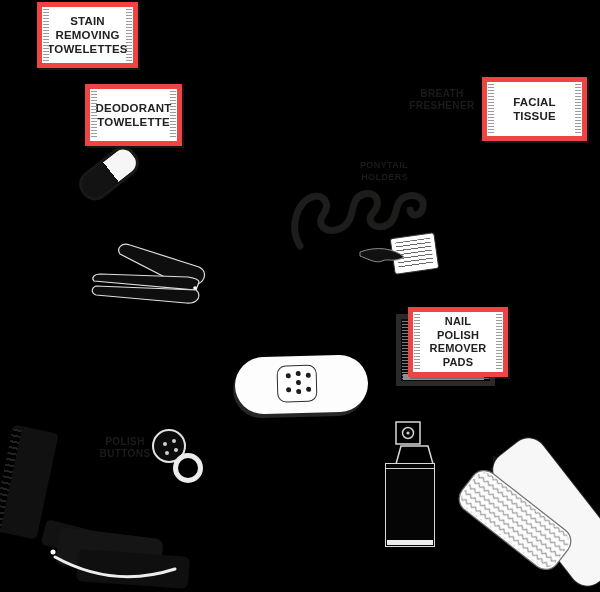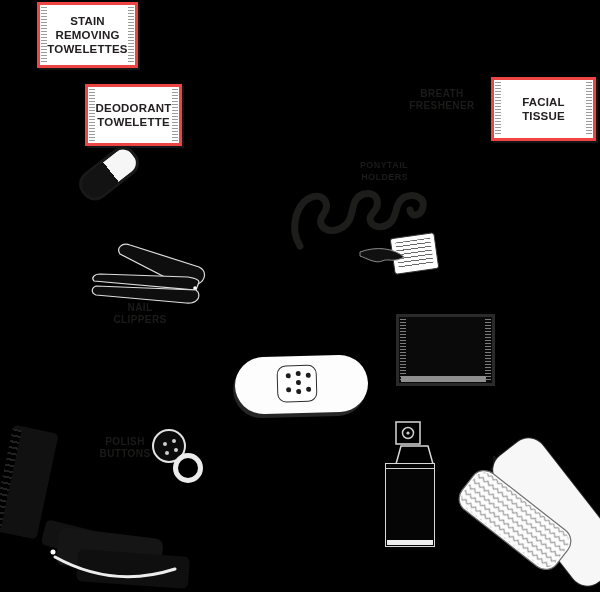--- a/index.html
+++ b/index.html
@@ -1,19 +1,19 @@
 <!DOCTYPE html>
 <html><head>
 <meta charset="utf-8">
 <style>
   html,body{margin:0;padding:0;background:#000;}
   #stage{position:relative;width:600px;height:592px;background:#000;overflow:hidden;
          font-family:"Liberation Sans",sans-serif;}
   
-  .packet{position:absolute;background:#fff;border:3px solid #ef4444;
+  .packet{position:absolute;background:#fff;border:5px solid #ef4444;
           display:flex;align-items:center;justify-content:center;box-sizing:border-box;
           box-shadow:2px 2px 0 rgba(60,60,60,.35);}
   .packet::before,.packet::after{content:"";position:absolute;top:2px;bottom:2px;width:6px;
           background:repeating-linear-gradient(180deg,#9b9b9b 0 1px,transparent 1px 3px);}
   .packet::before{left:1px}.packet::after{right:1px}
   .packet .ptxt{font-weight:700;color:#242021;text-align:center;font-size:11.5px;
           line-height:14px;letter-spacing:.2px;white-space:pre-line;padding:0 10px;}
   .packet.dark{background:#0a0a0a;border-color:#2a2a2a;box-shadow:none;}
   .packet.dark::before,.packet.dark::after{background:repeating-linear-gradient(180deg,#7d7d7d 0 1px,transparent 1px 3px);}
   .npr-back-bottom{position:absolute;left:2px;right:6px;bottom:1px;height:6px;background:#8f8f8f;}
@@ -70,21 +70,21 @@
     <div class="ptxt">STAIN
 REMOVING
 TOWELETTES</div>
   </div>
 
   <div class="packet" style="left:85px;top:84px;width:97px;height:62px;">
     <div class="ptxt">DEODORANT
 TOWELETTE</div>
   </div>
 
-  <div class="packet" style="left:482px;top:77px;width:105px;height:64px;margin-left:9px;">
+  <div class="packet" style="left:482px;top:77px;width:105px;height:64px;">
     <div class="ptxt">FACIAL
 TISSUE</div>
   </div>
 
   <div class="ghost" style="left:363px;top:88px;width:70px;margin-left:44px;">BREATH
 FRESHENER</div>
 
   <div class="pill"></div>
 
   <div class="ghost" style="left:322px;top:160px;width:86px;font-size:9px;text-align:right;">PONYTAIL HOLDERS</div>
@@ -102,37 +102,40 @@
   <svg class="abs" style="left:358px;top:244px;" width="48" height="26" viewBox="0 0 48 26">
     <path d="M2,8 C18,2 36,4 46,13 C36,19 30,14 24,17 C18,20 8,14 2,12 Z" fill="#111" stroke="#8a8a8a" stroke-width="1"></path>
   </svg>
 
   <svg class="abs" style="left:78px;top:240px;" width="135" height="72" viewBox="0 0 135 72">
     <path d="M120,44 C128,40 129,31 121,27 L52,5 C44,2 38,8 42,14 L112,50 Z" fill="#0e0e0e" stroke="#dedede" stroke-width="1.2"></path>
     <path d="M22,34 C16,34 13,38 16,41 L118,50 L121,42 C121,40 116,38 110,37 Z" fill="#0e0e0e" stroke="#dedede" stroke-width="1.2"></path>
     <path d="M18,46 C13,48 13,53 18,55 L108,63 C118,64 123,58 120,52 L118,50 Z" fill="#0e0e0e" stroke="#dedede" stroke-width="1.2"></path>
     <circle cx="117" cy="48" r="1.8" fill="#fff"></circle>
   </svg>
-  <div class="ghost" style="left:100px;top:302px;width:80px;">NAIL
-CLIPPERS</div>
 
   <div class="bandage">
     <div class="pad">
       <span class="dot" style="left:8px;top:7px;"></span>
       <span class="dot" style="left:18px;top:5px;"></span>
       <span class="dot" style="left:28px;top:7px;"></span>
       <span class="dot" style="left:18px;top:14px;"></span>
       <span class="dot" style="left:8px;top:21px;"></span>
       <span class="dot" style="left:18px;top:23px;"></span>
       <span class="dot" style="left:28px;top:21px;"></span>
     </div>
   </div>
 
   <div class="packet dark" style="left:396px;top:314px;width:99px;height:72px;">
     <div class="npr-back-bottom"></div>
+  </div>
+  <div class="packet" style="left:408px;top:307px;width:100px;height:70px;">
+    <div class="ptxt" style="font-size:11px;line-height:13.5px;">NAIL POLISH
+REMOVER
+PADS</div>
   </div>
 
   <div class="btn1">
     <i style="left:9px;top:11px;"></i>
       <i style="left:18px;top:8px;"></i>
     <i style="left:11px;top:20px;"></i>
       <i style="left:20px;top:17px;"></i>
   </div>
   <div class="btn2"></div>
   <div class="ghost" style="left:85px;top:436px;width:80px;">POLISH

